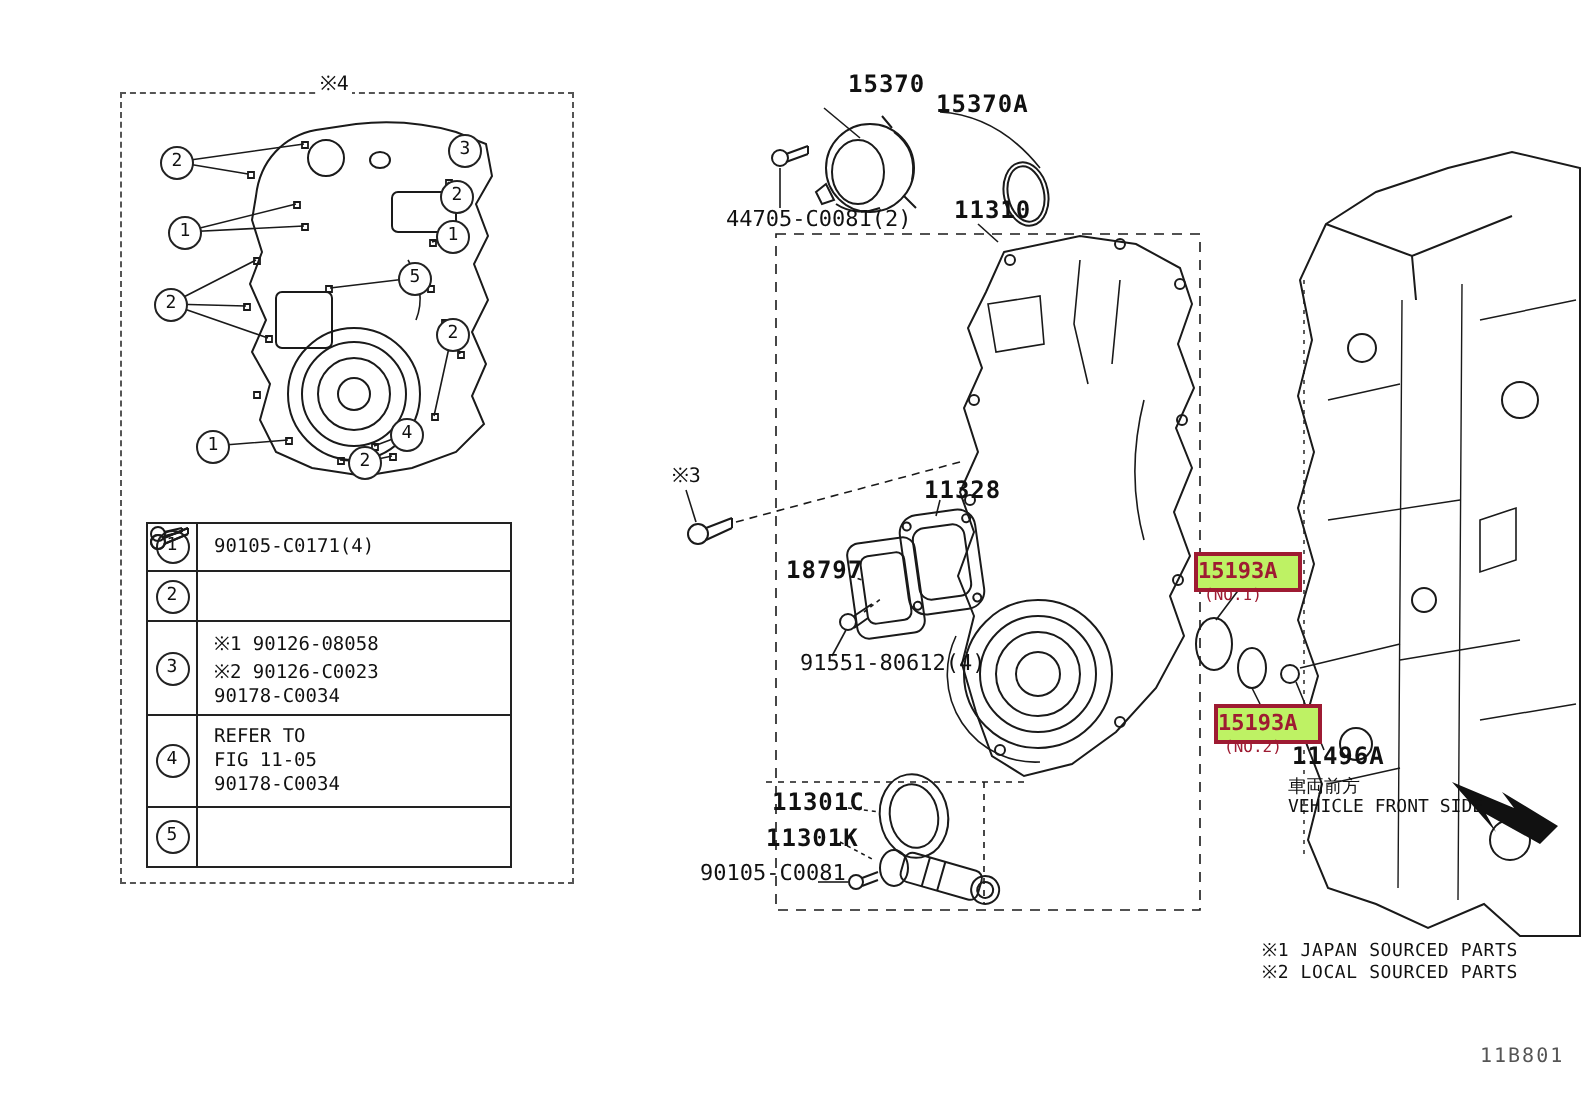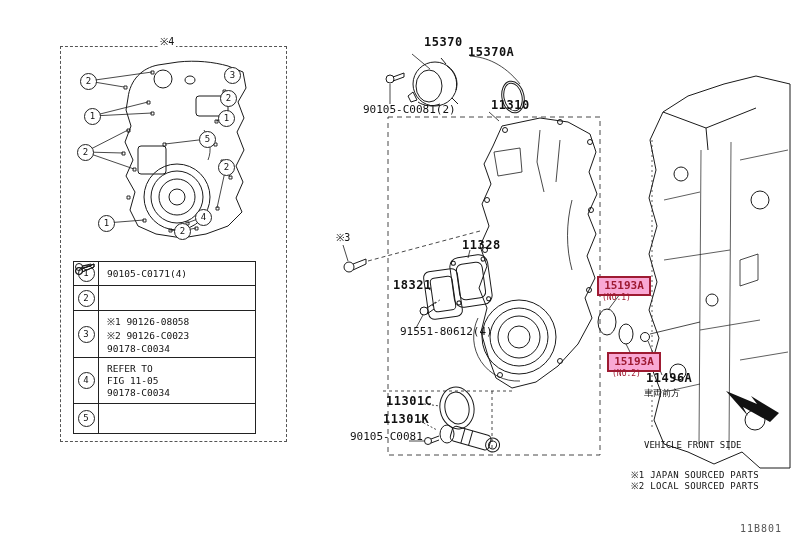--- a/index.html
+++ b/index.html
@@ -6,38 +6,38 @@
   #stage{position:relative;width:796px;height:549px;background:#ffffff;overflow:hidden;
          font-family:"DejaVu Sans Mono","Liberation Mono",monospace;color:#111;}
   svg{position:absolute;left:0;top:0;}
   .lbl{position:absolute;font-size:11px;line-height:1.1;white-space:nowrap;color:#111;}
   .lbl.big{font-size:12px;font-weight:bold;letter-spacing:0.5px;}
   .mark{position:absolute;font-size:10px;background:#fff;padding:0 2px;white-space:nowrap;}
   .callout{position:absolute;width:15px;height:15px;border:1px solid #222;border-radius:50%;
            background:#fff;font-size:9px;line-height:14px;text-align:center;}
   .detail-box{position:absolute;left:60px;top:46px;width:225px;height:394px;
               border:1px dashed #555;}
-  .hl-box{position:absolute;width:50px;height:16px;border:2px solid #9E1B32;background:#f9a8d4;
-          color:#9E1B32;font-size:11px;font-weight:bold;text-align:center;line-height:15px;}
+  .hl-box{position:absolute;width:50px;height:16px;border:2px solid #9E1B32;background:#bef264;
+          color:#9E1B32;font-size:11px;font-weight:bold;line-height:15px;}
   .hl-sub{position:absolute;color:#9E1B32;font-size:8px;text-align:right;}
   
   .parts-table{position:absolute;left:73px;top:261px;width:181px;border:1px solid #222;
                display:flex;flex-direction:column;background:#fff;}
   .prow{display:flex;border-bottom:1px solid #222;}
   .prow:last-child{border-bottom:none;}
   .pkey{width:24px;border-right:1px solid #222;display:flex;align-items:center;justify-content:center;}
   .pkey .callout{position:static;}
   .pval{flex:1;display:flex;align-items:center;gap:4px;padding:2px 2px 2px 8px;font-size:10px;}
   .pval .lines{display:flex;flex-direction:column;gap:1px;}
   .pval .lines div{font-size:9.5px;white-space:nowrap;}
   .bolt{flex:0 0 auto;}
   .fig-code{position:absolute;left:740px;top:523px;font-size:10px;color:#555;letter-spacing:1px;}
   .note{position:absolute;font-size:9px;letter-spacing:0.3px;margin-left:32px;}
   .orient-jp{position:absolute;left:644px;top:387px;font-size:9px;font-family:"DejaVu Sans",sans-serif;}
-  .orient-en{position:absolute;left:644px;top:399px;font-size:9px;margin-top:41px;}
+  .orient-en{position:absolute;left:644px;top:399px;font-size:9px;}
 </style>
 </head>
 <body>
 
 <div id="stage">
 
   <svg width="796" height="549" viewBox="0 0 796 549">
     <g fill="none" stroke="#1a1a1a" stroke-width="1">
 
       <g>
@@ -263,25 +263,25 @@
     </div>
     <div class="prow" style="height:29px;">
       <div class="pkey">
           <span class="callout">5</span>
         </div>
     </div>
   </div>
 
   <span class="lbl big" style="left:396px;top:36px;margin-left:28px;">15370</span>
   <span class="lbl big" style="left:468px;top:46px;">15370A</span>
-  <span class="lbl" style="left:363px;top:104px;">90105-C0081(2)</span>
-  <span class="lbl big" style="left:491px;top:99px;text-align:right;">11310</span>
+  <span class="lbl" style="left:363px;top:104px;">44705-C0081(2)</span>
+  <span class="lbl big" style="left:477px;top:99px;text-align:right;">11310</span>
   <span class="mark" style="left:334px;top:230px;">※3</span>
   <span class="lbl big" style="left:462px;top:239px;">11328</span>
-  <span class="lbl big" style="left:393px;top:279px;">18321</span>
+  <span class="lbl big" style="left:393px;top:279px;">18797</span>
   <span class="lbl" style="left:400px;top:326px;">91551-80612(4)</span>
   <span class="lbl big" style="left:386px;top:395px;">11301C</span>
   <span class="lbl big" style="left:383px;top:413px;">11301K</span>
   <span class="lbl" style="left:350px;top:431px;">90105-C0081</span>
 
   <div class="hl-box" style="left:597px;top:276px;">15193A</div>
   <span class="hl-sub" style="left:602px;top:293px;">(NO.1)</span>
   <div class="hl-box" style="left:607px;top:352px;">15193A</div>
   <span class="hl-sub" style="left:612px;top:369px;">(NO.2)</span>
   <span class="lbl big" style="left:646px;top:372px;">11496A</span>

